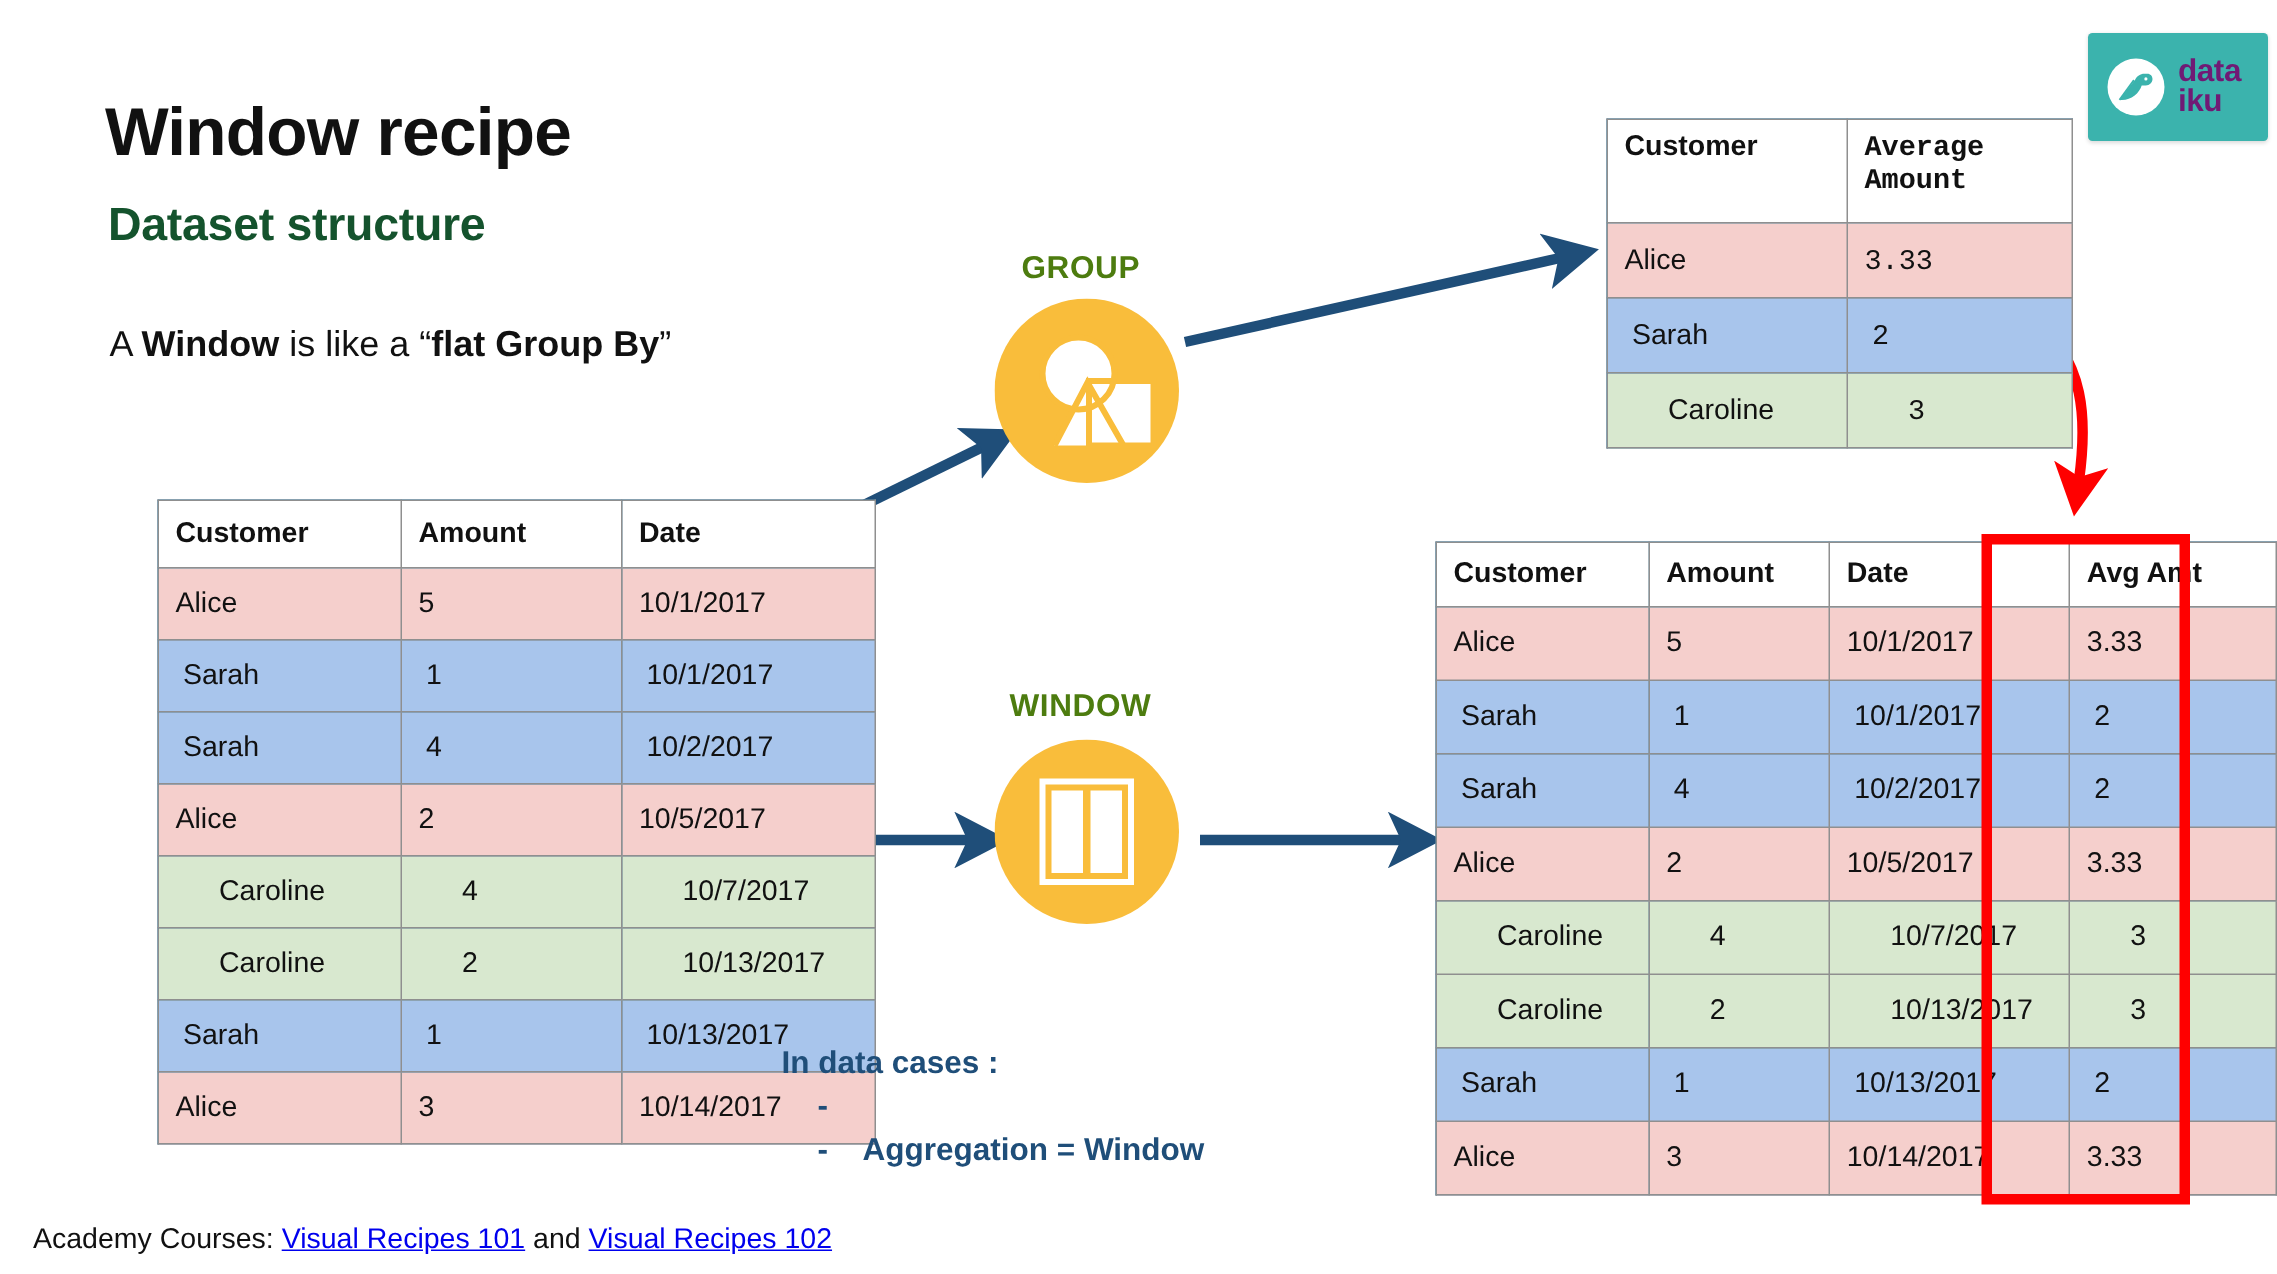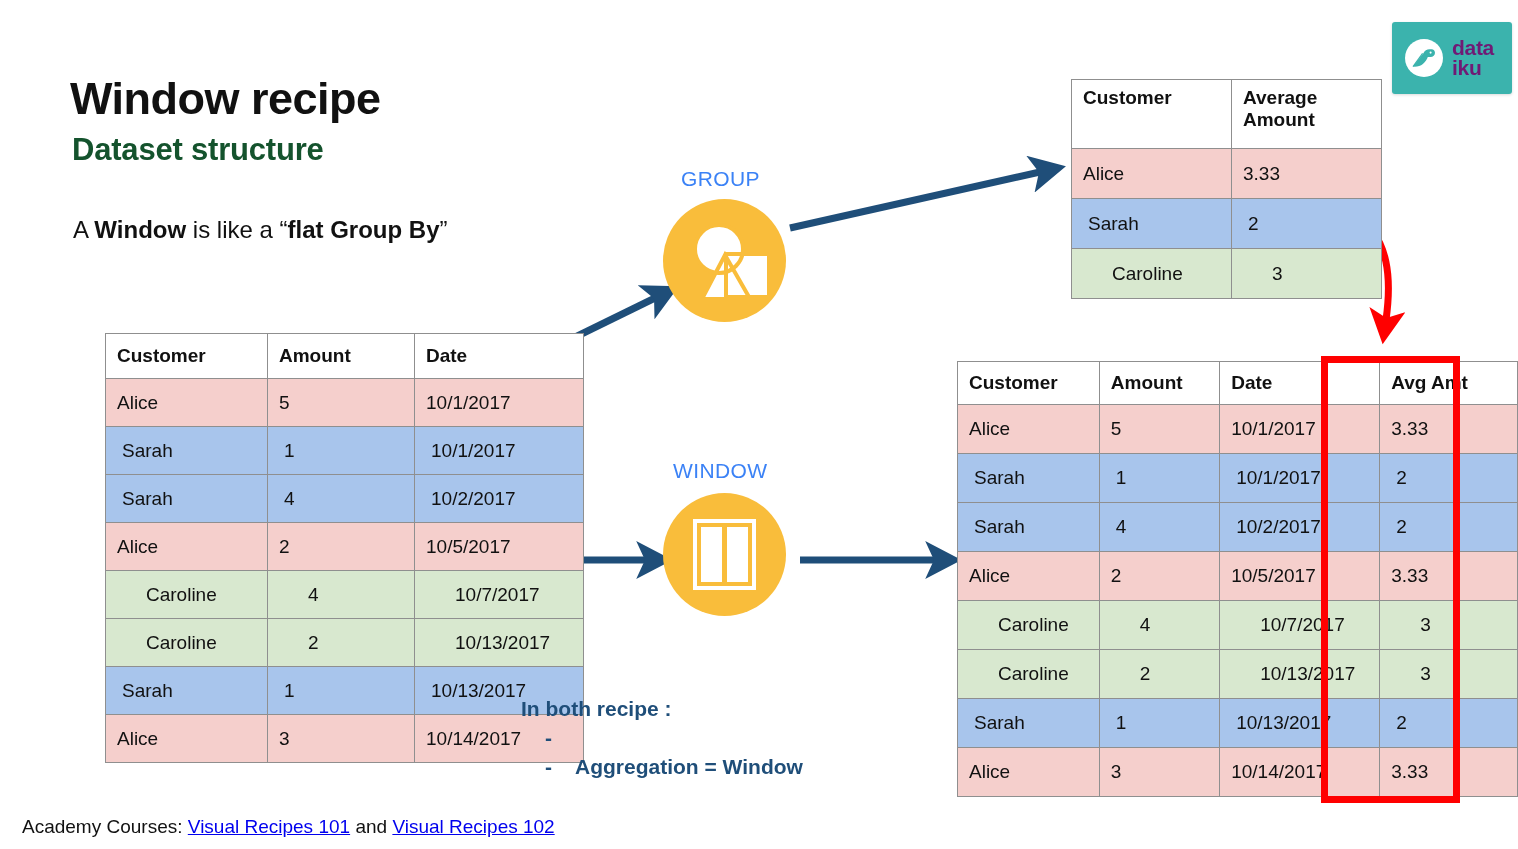--- a/index.html
+++ b/index.html
@@ -10,21 +10,20 @@
     position:relative;
     overflow:hidden;
   }
   #slide{position:absolute;inset:0;width:1518px;height:849px;background:#fff;}
 
   
   .title{
     position:absolute;left:70px;top:62px;
     font-size:45px;font-weight:700;color:#111111;
     letter-spacing:-0.5px;
-    margin-top:11px;
   }
   .subtitle{
     position:absolute;left:72px;top:132px;
     font-size:31px;font-weight:700;color:#14532d;
     letter-spacing:-0.2px;
   }
   .lede{
     position:absolute;left:73px;top:216px;
     font-size:24px;color:#111;font-weight:400;
   }
@@ -73,40 +72,40 @@
   #table-source th{height:30px;}
   #table-source td{height:33px;}
   #table-source th:nth-child(1),#table-source td:nth-child(1){width:110px;}
   #table-source th:nth-child(2),#table-source td:nth-child(2){width:95px;}
   #table-source th:nth-child(3),#table-source td:nth-child(3){width:117px;}
 
   #table-group{left:1071px;top:79px;}
   #table-group th{height:54px;vertical-align:top;}
   #table-group td{height:35px;}
   #table-group th:nth-child(1),#table-group td:nth-child(1){width:108px;}
-  #table-group th:nth-child(2),#table-group td:nth-child(2){width:98px;}
+  #table-group th:nth-child(2),#table-group td:nth-child(2){width:98px;font-family:Liberation Mono, monospace;}
 
   #table-window{left:957px;top:361px;}
   #table-window th{height:28px;}
   #table-window td{height:34px;}
   #table-window th:nth-child(1),#table-window td:nth-child(1){width:100px;}
   #table-window th:nth-child(2),#table-window td:nth-child(2){width:82px;}
   #table-window th:nth-child(3),#table-window td:nth-child(3){width:115px;}
   #table-window th:nth-child(4),#table-window td:nth-child(4){width:106px;}
 
   
   .red-box{
     position:absolute;left:1321px;top:356px;width:139px;height:447px;
     border:7px solid #ff0000;box-sizing:border-box;
     pointer-events:none;
   }
 
   
   .node-label{
-    position:absolute;color:#3b82f6;font-size:21px;font-weight:400;
+    position:absolute;color:#4d7c0f;font-size:21px;font-weight:700;
     letter-spacing:0.4px;
   }
   #label-group{left:681px;top:167px;}
   #label-window{left:673px;top:459px;}
   .icon-circle{position:absolute;}
 
   
   #overlay{position:absolute;left:0;top:0;width:1518px;height:849px;pointer-events:none;}
 
   
@@ -327,21 +326,21 @@
           <td>3</td>
           <td>10/14/2017</td>
           <td>3.33</td>
         </tr>
       </tbody>
   </table>
 
   <div class="red-box"></div>
 
   <div class="note">
-    <div>In both recipe :</div>
+    <div>In data cases :</div>
     <div class="bullet-row">
       <span class="dash">-</span>
     </div>
     <div class="bullet-row">
       <span class="dash">-</span>
       <span>Aggregation = Window</span>
     </div>
   </div>
 
   <div class="footer"><span>Academy Courses: </span><a href="#">Visual Recipes 101</a><span> and </span><a href="#">Visual Recipes 102</a></div>

